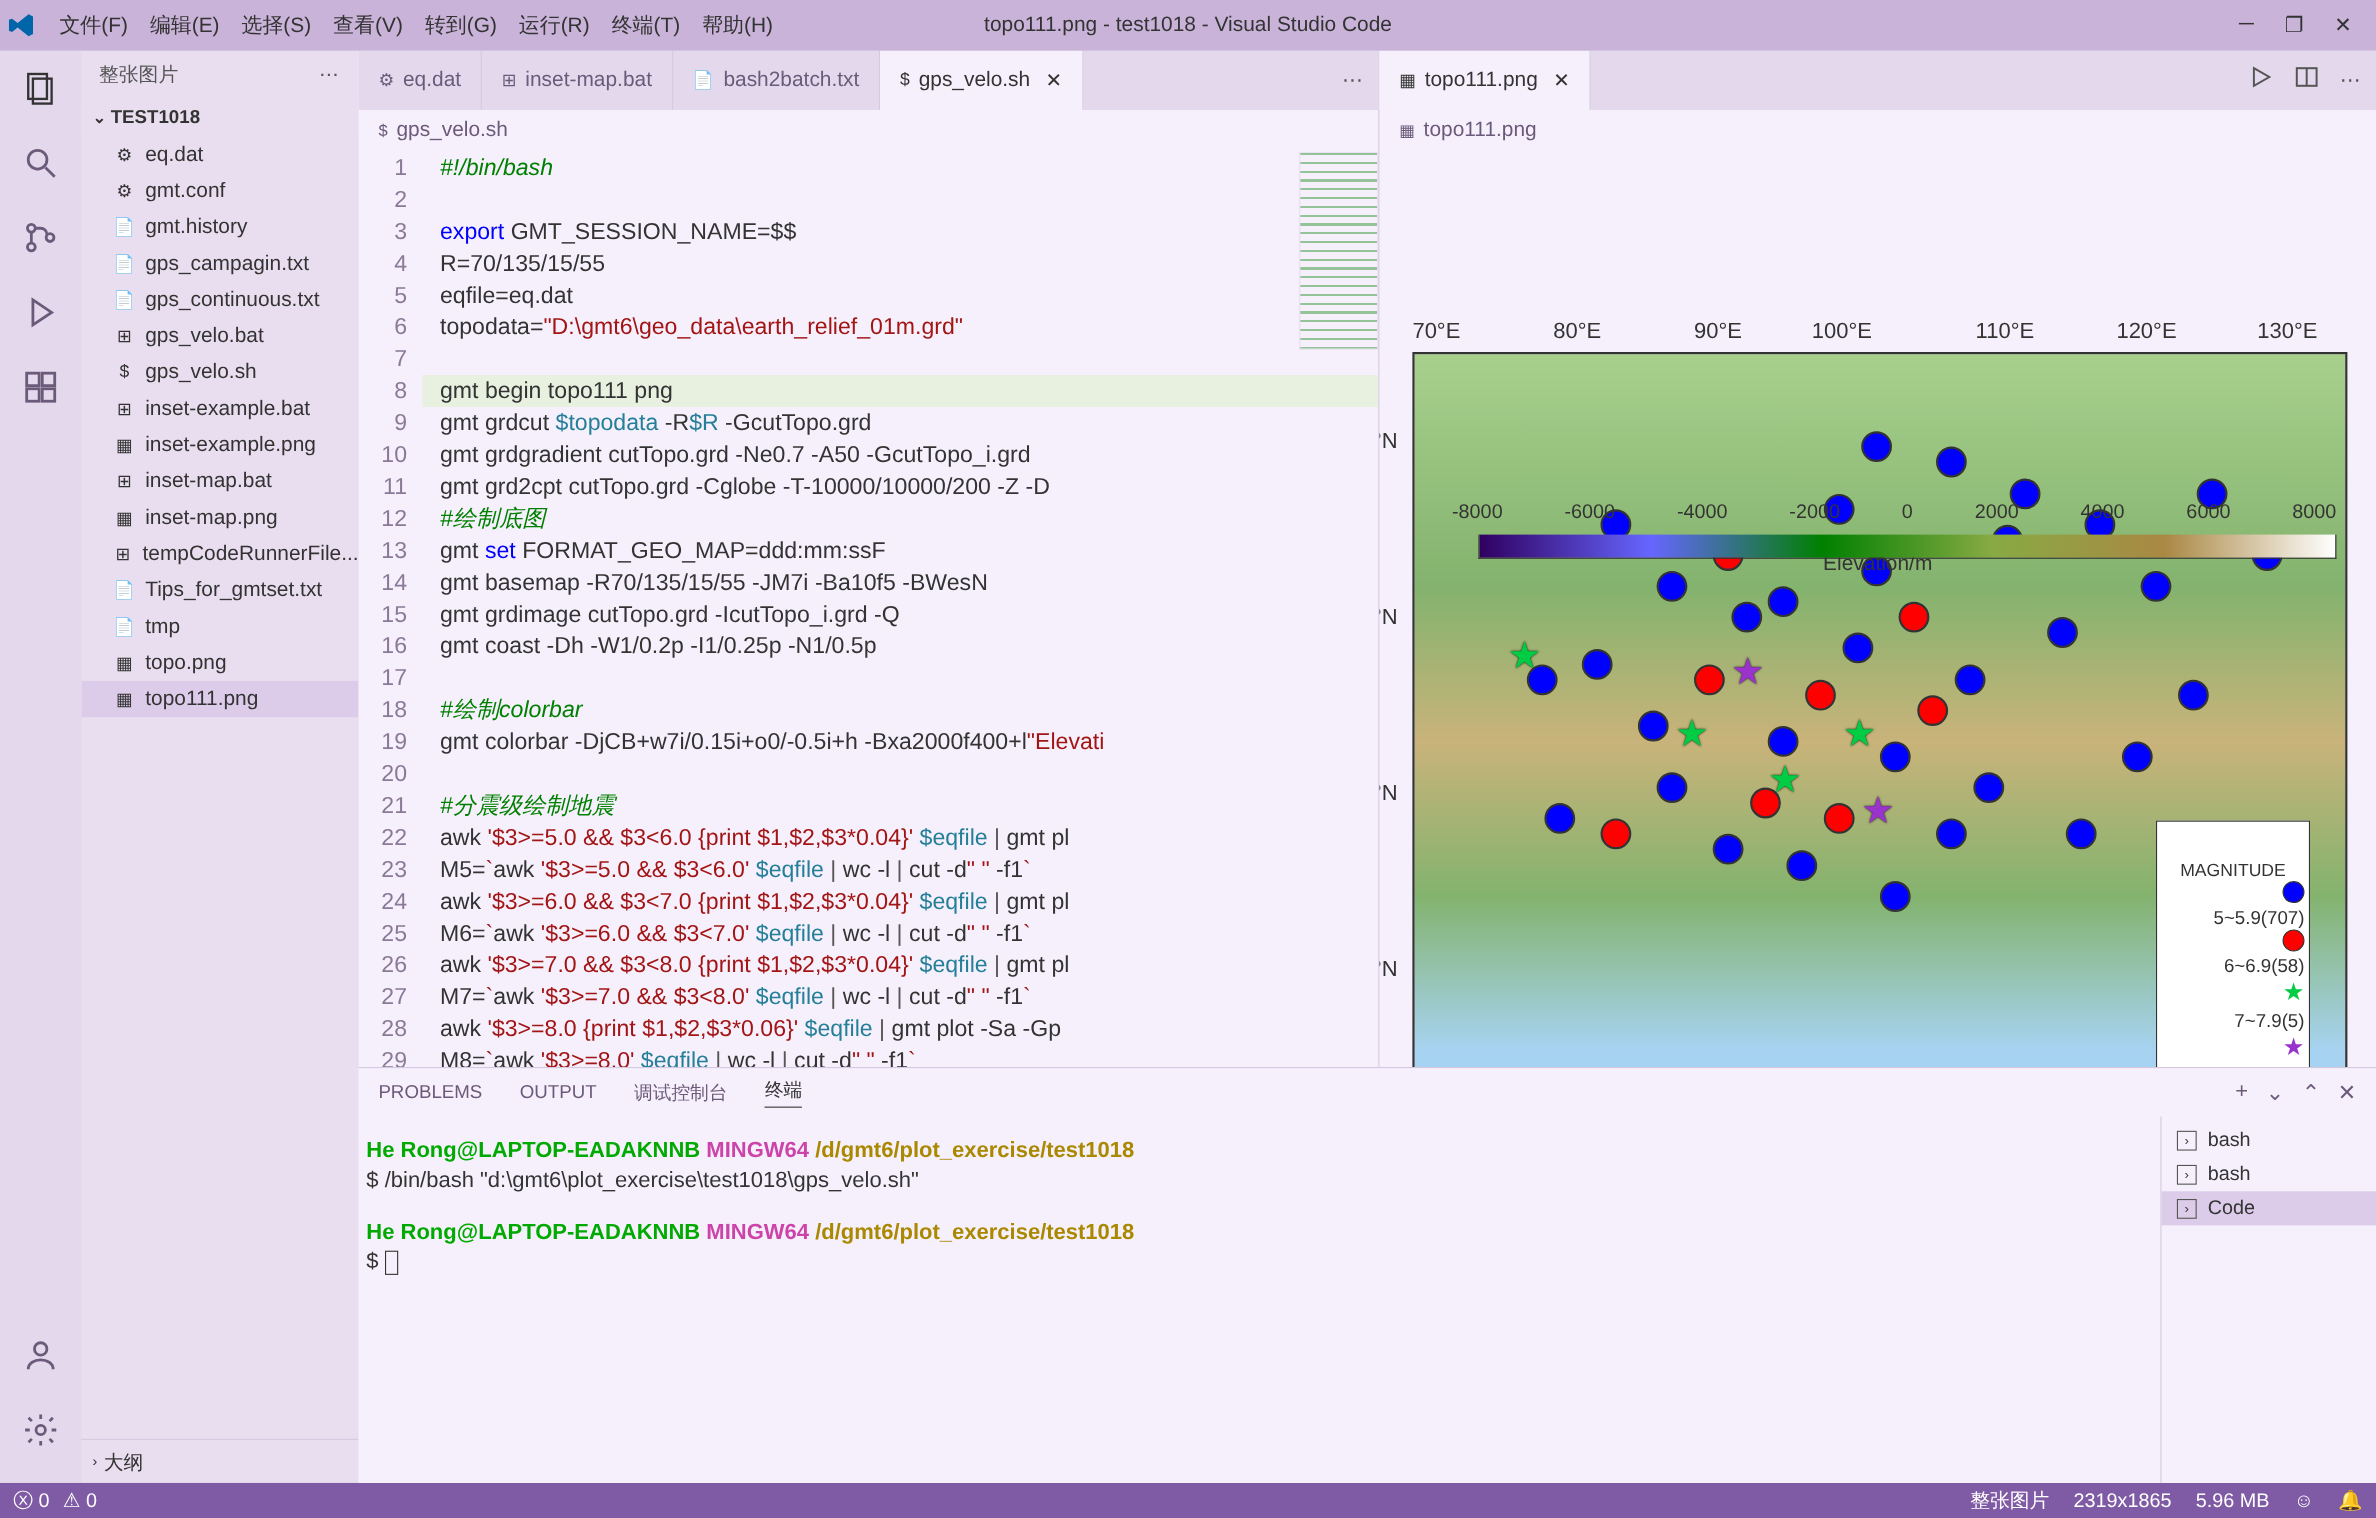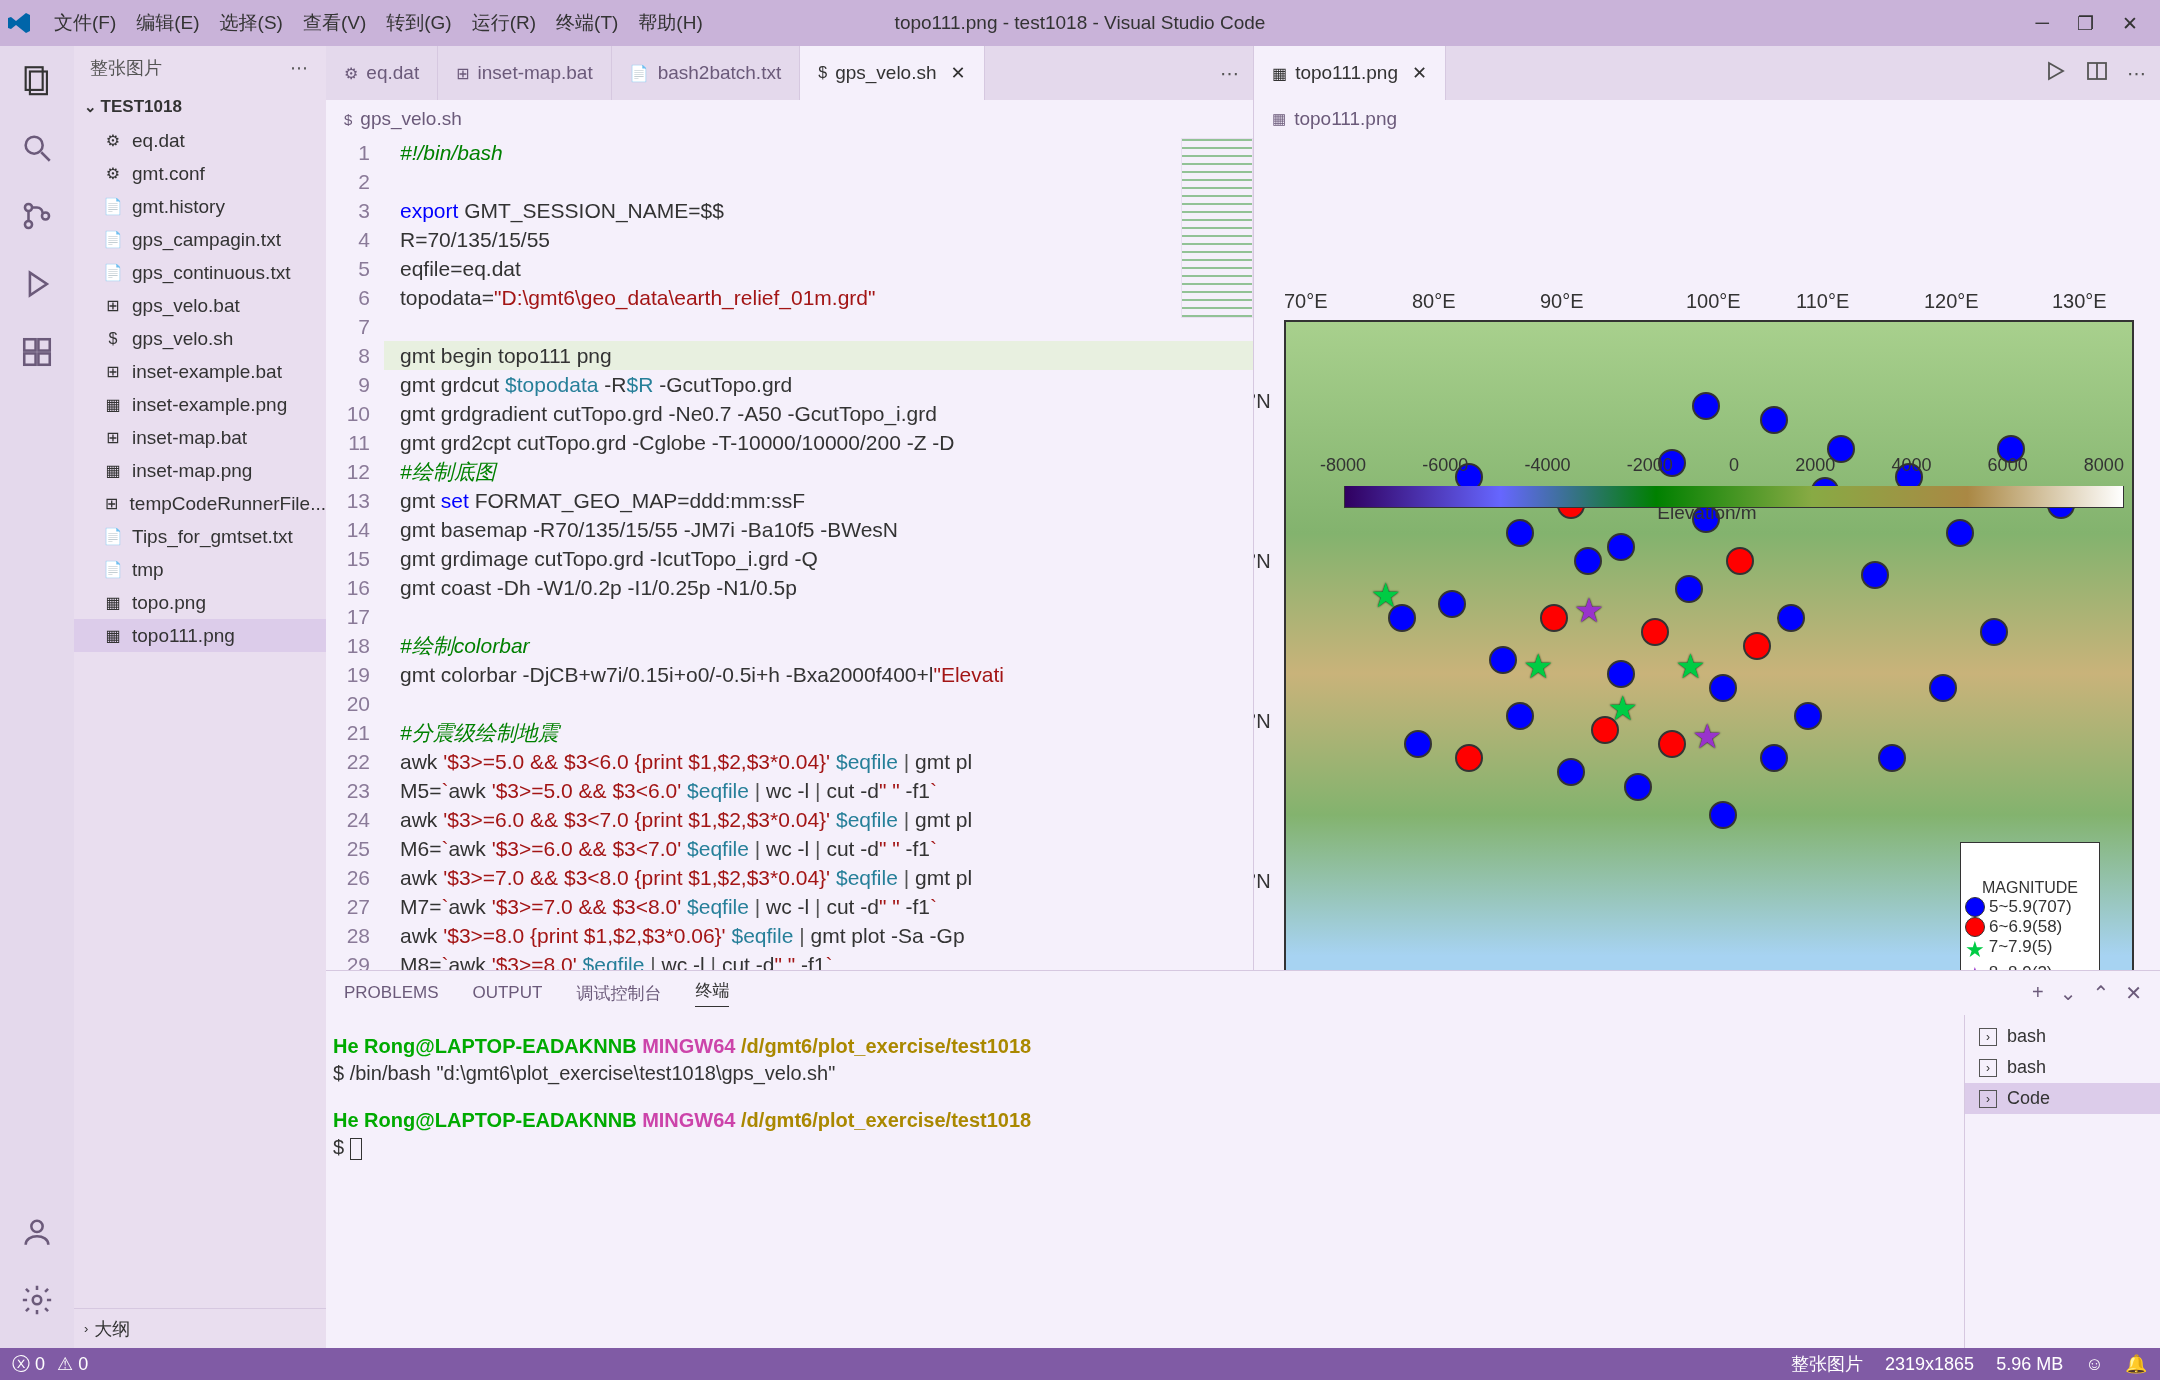--- a/index.html
+++ b/index.html
@@ -66,21 +66,21 @@
 .map-img { position: absolute; left: 30px; top: 182px; right: 26px; height: 708px; background: linear-gradient(#a8d08d 0%, #83b36e 30%, #c9b37a 50%, #83b36e 70%, #a7d3f2 90%); border: 2px solid #333; }
 .map-dots-layer { position: absolute; inset: 0; }
 .dot { position: absolute; width: 28px; height: 28px; border-radius: 50%; border: 2px solid #333; }
 .dot.blue { background: #0000ff; }
 .dot.red { background: #ff0000; }
 .star { position: absolute; font-size: 34px; color: #00cc44; text-shadow: 0 0 2px #000; }
 .star.purple { color: #9933cc; }
 .axis-label { position: absolute; font-size: 20px; }
 .legend-box { position: absolute; right: 32px; bottom: 32px; width: 140px; background: #fff; border: 1px solid #333; font-size: 17px; padding: 4px; }
 .legend-title { text-align: center; font-size: 16px; margin-top: 32px; }
-.legend-row { display: flex; align-items: flex-start; gap: 4px; }
+.legend-row { display: flex; align-items: flex-end; gap: 4px; flex-direction: column; }
 .legend-row .sw { width: 20px; height: 20px; border-radius: 50%; border: 1px solid #333; flex-shrink: 0; }
 .colorbar { position: absolute; left: 90px; right: 36px; bottom: 462px; height: 22px; background: linear-gradient(90deg, #300060, #6666ff, #008000, #88aa44, #aa8844, #ffffff); border: 1px solid #333; border-top: none; }
 .cb-ticks { position: absolute; left: 66px; right: 36px; bottom: 494px; display: flex; justify-content: space-between; font-size: 18px; }
 .elev-label { position: absolute; left: 0; right: 0; text-align: center; bottom: 446px; font-size: 19px; pointer-events:none; }
 
 .panel { height: 378px; background: #f5f0fb; border-top: 1px solid #d6c8e0; display: flex; flex-direction: column; }
 .panel-tabs { height: 44px; display: flex; align-items: center; padding: 0 18px; gap: 34px; font-size: 17px; color: #6b5a7a; }
 .panel-tabs .pt.active { color: #333; border-bottom: 1px solid #333; padding-bottom: 4px; }
 .panel-tabs .pt-actions { margin-left: auto; display: flex; gap: 16px; font-size: 20px; }
 .terminal-body { flex: 1; display: flex; }
@@ -373,21 +373,21 @@
         <div class="breadcrumb">
           <span class="bc-icon">▦</span>
           <span>topo111.png</span>
         </div>
         <div class="preview-area">
 
           <div id="lon-ticks">
               <div class="axis-label" style="top: 152px; left: 30px;">70°E</div>
               <div class="axis-label" style="top: 152px; left: 158px;">80°E</div>
               <div class="axis-label" style="top: 152px; left: 286px;">90°E</div>
-              <div class="axis-label" style="top: 152px; left: 432px;">100°E</div>
+              <div class="axis-label" style="top: 152px; left: 393px;">100°E</div>
               <div class="axis-label" style="top: 152px; left: 542px;">110°E</div>
               <div class="axis-label" style="top: 152px; left: 670px;">120°E</div>
               <div class="axis-label" style="top: 152px; left: 798px;">130°E</div>
             </div>
           <div id="lat-ticks"></div>
           <div class="map-img">
             <div class="map-dots-layer" id="map-dots">
                 <div class="dot blue" style="left: 12%; top: 40%;"></div>
                 <div class="dot blue" style="left: 18%; top: 38%;"></div>
                 <div class="dot blue" style="left: 24%; top: 46%;"></div>

